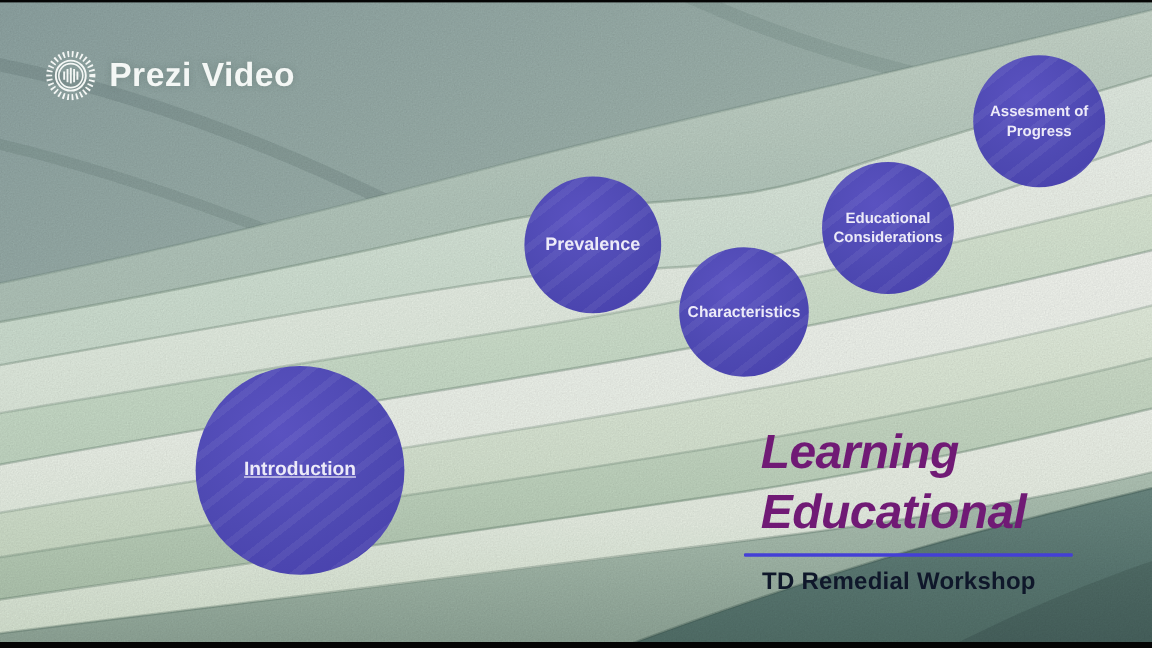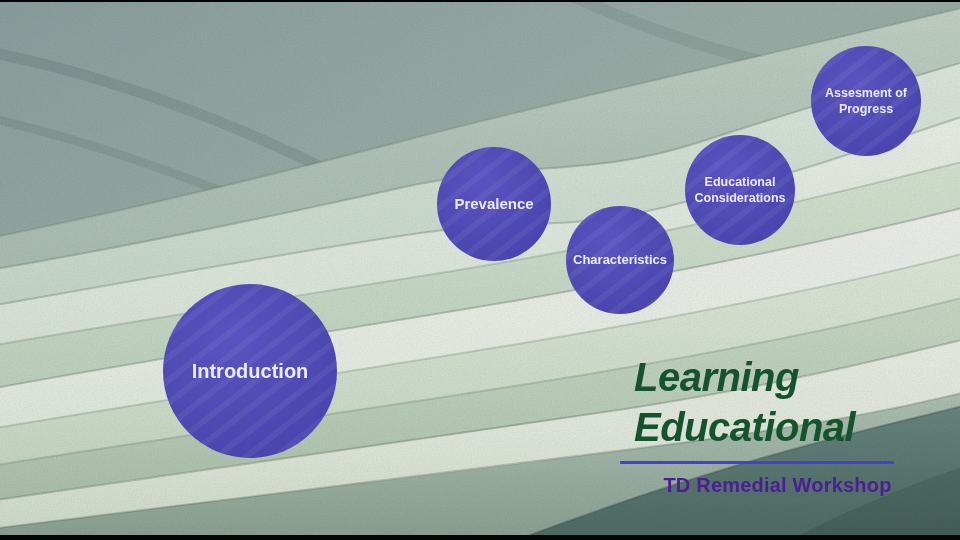--- a/index.html
+++ b/index.html
@@ -29,42 +29,41 @@
     color:#eceaf8; font-weight:600; line-height:1.3;
   }
   .topic::after {
     content:""; position:absolute; inset:0; border-radius:50%;
     background: repeating-linear-gradient(-38deg,
       rgba(255,255,255,0.055) 0 6px, rgba(255,255,255,0) 6px 18px);
     pointer-events:none;
   }
   .topic .topic-label { position:relative; z-index:1; }
   .nowrap .topic-label { white-space:nowrap; }
-  .topic-0 { left:163px; top:284px; width:174px; height:174px; font-size:20px; }
+  .topic-0 { left:163px; top:305px; width:174px; height:174px; font-size:16px;text-decoration:underline; }
   .topic-1 { left:315px; top:200px; width:114px; height:114px; font-size:15px; }
   .topic-2 { left:437px; top:147px; width:114px; height:114px; font-size:15px; }
   .topic-3 { left:566px; top:206px; width:108px; height:108px; font-size:13px; }
   .topic-4 { left:685px; top:135px; width:110px; height:110px; font-size:12.5px; padding:0 9px; }
   .topic-5 { left:811px; top:46px;  width:110px; height:110px; font-size:12.5px; padding:0 13px; }
 
   
   #title-block { position:absolute; left:620px; top:352px; width:300px; }
   .title-line {
     margin-left:14px;
     font-family:"Liberation Sans", sans-serif;
     font-style:italic; font-weight:800; font-size:40px; line-height:50px;
-    letter-spacing:-0.5px; color:#14532d;
+    letter-spacing:-0.5px; color:#701a75;
   }
   #title-underline {
     margin-top:9px; width:274px; height:3px; background:#443fd6; border-radius:1px;
   }
   #subtitle {
-    margin:10px 0 0 15px; font-size:20px; font-weight:700; color:#4c1d95;
+    margin:10px 0 0 15px; font-size:20px; font-weight:700; color:#0f172a;
     letter-spacing:0.2px;
-    text-align:center;
   }
 </style>
 </head>
 <body>
 
 <div id="stage">
 
   <svg id="bg-svg" viewBox="0 0 960 540" preserveAspectRatio="none" aria-hidden="true">
     <defs>
       <linearGradient id="gBase" x1="0" y1="0" x2="1" y2="1">
@@ -149,20 +148,37 @@
     <path d="M -10,529 C 270,494 490,468 665,445 C 825,424 905,407 970,391 L 970,550 L -10,550 Z" fill="url(#gL9)" stroke="rgba(80,105,92,0.3)" stroke-width="2"></path>
     <path d="M 490,550 C 600,508 725,466 835,438 C 892,423 932,414 970,404 L 970,550 Z" fill="url(#gL10)" stroke="rgba(60,85,78,0.35)" stroke-width="2"></path>
     <path d="M 770,550 C 838,514 902,487 970,464 L 970,550 Z" fill="url(#gL11)"></path>
 
     <rect x="0" y="0" width="960" height="540" filter="url(#grain)" opacity="0.12"></rect>
   </svg>
 
   <div class="letterbox" id="letterbox-top"></div>
   <div class="letterbox" id="letterbox-bottom"></div>
 
+  <div id="logo">
+    <svg width="42" height="42" viewBox="0 0 42 42" aria-hidden="true">
+      <g stroke="#f4f7f5" fill="none">
+        <circle cx="21" cy="21" r="18" stroke-width="5" stroke-dasharray="1.5 2.2"></circle>
+        <circle cx="21" cy="21" r="12.5" stroke-width="1.6"></circle>
+        <circle cx="21" cy="21" r="10" stroke-width="1.3"></circle>
+        <g stroke-width="1.6">
+          <line x1="15.5" y1="17.5" x2="15.5" y2="24.5"></line>
+          <line x1="18.25" y1="15.5" x2="18.25" y2="26.5"></line>
+          <line x1="21" y1="14.5" x2="21" y2="27.5"></line>
+          <line x1="23.75" y1="15.5" x2="23.75" y2="26.5"></line>
+          <line x1="26.5" y1="17.5" x2="26.5" y2="24.5"></line>
+        </g>
+      </g>
+    </svg>
+    <span id="logo-text">Prezi Video</span>
+  </div>
 
   <div class="topic topic-0 nowrap">
     <span class="topic-label">Introduction</span>
   </div>
   <div class="topic topic-2 nowrap">
     <span class="topic-label">Prevalence</span>
   </div>
   <div class="topic topic-3 nowrap">
     <span class="topic-label">Characteristics</span>
   </div>

